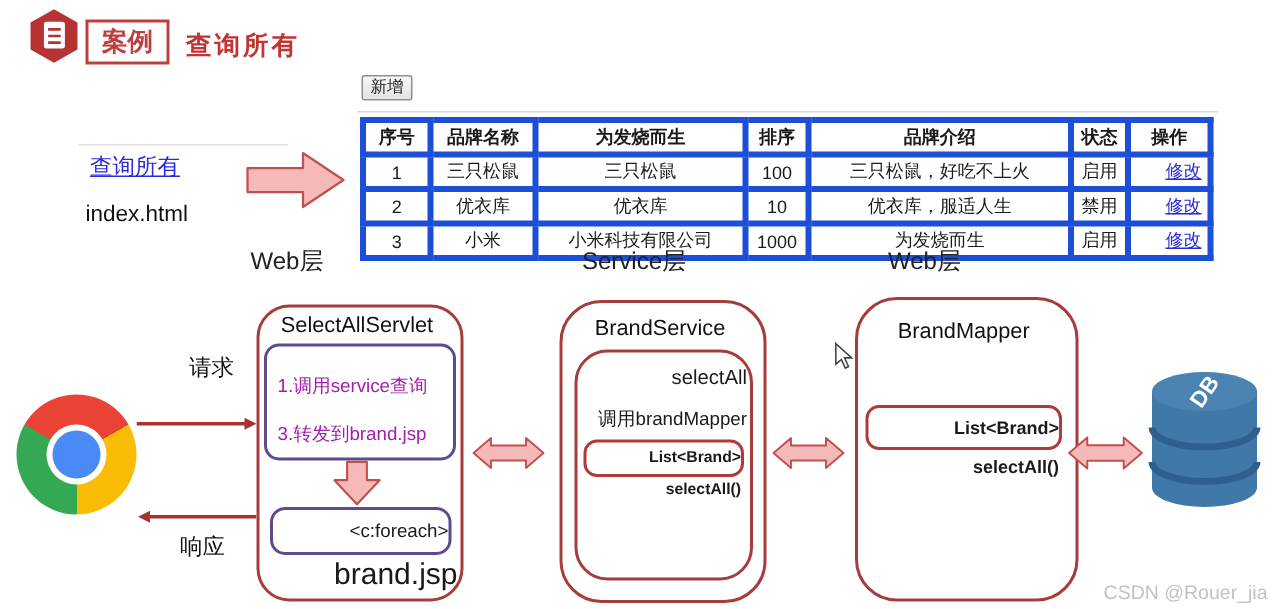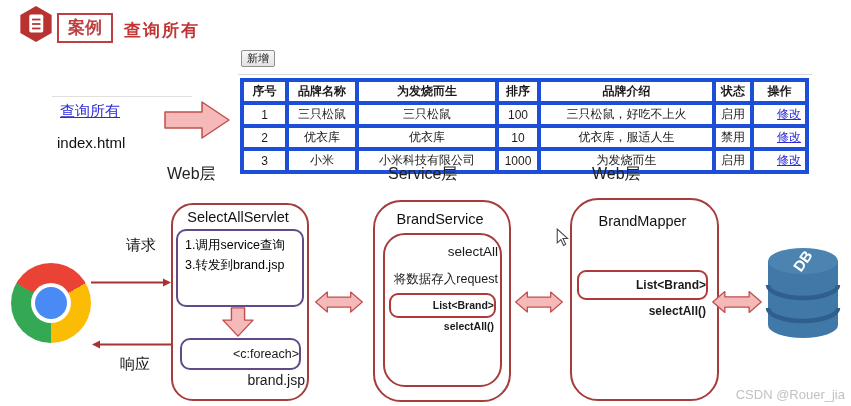--- a/index.html
+++ b/index.html
@@ -39,21 +39,21 @@
 
   
   .layer-label{font-size:16px;color:#222;}
 
   
   .red-round{border:2px solid #a63d3d;border-radius:24px;background:#fff;}
   .purple-round{border:2px solid #5f4b8b;border-radius:10px;background:#fff;}
   .red-small{border:2px solid #b03a3a;border-radius:9px;background:#fff;}
   .box-title{font-size:14.5px;color:#111;text-align:center;}
 
-  .steps{font-size:12.5px;line-height:24px;padding:2px 0 0 7px;color:#000000;}
+  .steps{font-size:12.5px;line-height:24px;padding:14px 0 0 7px;color:#a21caf;}
 
   .center-text{text-align:right;}
   .mono-bold{font-weight:bold;}
 
   .watermark{right:6px;bottom:4px;font-size:13px;color:#c2c2c2;}
 
   .flow-label{font-size:15px;color:#111;}
 </style>
 </head>
 <body>
@@ -145,27 +145,27 @@
   <div class="abs red-round" style="left:171px;top:203px;width:134px;height:194px;border-radius:22px"></div>
   <div class="abs box-title" style="left:171px;top:209px;width:134px">SelectAllServlet</div>
   <div class="abs purple-round" style="left:176px;top:229px;width:124px;height:74px">
     <div class="steps">1.调用service查询</div>
     <div class="steps" style="margin-top:-6px">3.转发到brand.jsp</div>
   </div>
   <svg class="abs" style="left:221px;top:306px" width="34" height="32" viewBox="0 0 36 34">
     <polygon points="11,2 25,2 25,15 34,15 18,32 2,15 11,15" fill="#f6b9b9" stroke="#c0504d" stroke-width="1.5" stroke-linejoin="round"></polygon>
   </svg>
   <div class="abs purple-round center-text" style="left:180px;top:338px;width:117px;height:28px;line-height:28px;font-size:12.5px">&lt;c:foreach&gt;</div>
-  <div class="abs center-text" style="left:171px;top:372px;width:134px;font-size:14px">brand.jsp</div>
+  <div class="abs center-text" style="left:171px;top:372px;width:134px;font-size:20px">brand.jsp</div>
 
   <div class="abs red-round" style="left:373px;top:200px;width:134px;height:198px;border-radius:28px"></div>
   <div class="abs box-title" style="left:373px;top:211px;width:134px">BrandService</div>
   <div class="abs red-round" style="left:383px;top:233px;width:115px;height:150px;border-radius:22px"></div>
   <div class="abs center-text" style="left:383px;top:244px;width:115px;font-size:13.5px">selectAll</div>
-  <div class="abs center-text" style="left:383px;top:271px;width:115px;font-size:12.5px">将数据存入request</div>
+  <div class="abs center-text" style="left:383px;top:271px;width:115px;font-size:12.5px">调用brandMapper</div>
   <div class="abs red-small center-text mono-bold" style="left:389px;top:293px;width:103px;height:21px;line-height:21px;font-size:10.5px">List&lt;Brand&gt; selectAll()</div>
 
   <div class="abs red-round" style="left:570px;top:198px;width:145px;height:199px;border-radius:28px"></div>
   <div class="abs box-title" style="left:570px;top:213px;width:145px">BrandMapper</div>
   <div class="abs red-small center-text mono-bold" style="left:577px;top:270px;width:127px;height:26px;line-height:26px;font-size:12px">List&lt;Brand&gt; selectAll()</div>
 
   <svg class="abs" style="left:314px;top:288px" width="50" height="28" viewBox="0 0 60 32">
     <polygon points="2,16 16,4 16,10 44,10 44,4 58,16 44,28 44,22 16,22 16,28" fill="#f6b9b9" stroke="#c0504d" stroke-width="1.5" stroke-linejoin="round"></polygon>
   </svg>
   <svg class="abs" style="left:514px;top:288px" width="50" height="28" viewBox="0 0 60 32">

